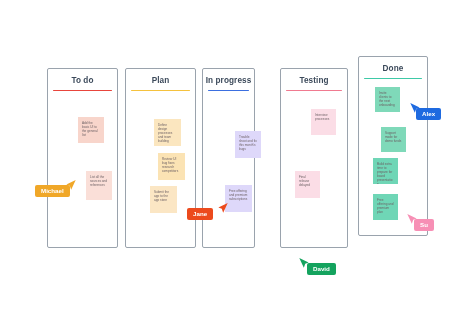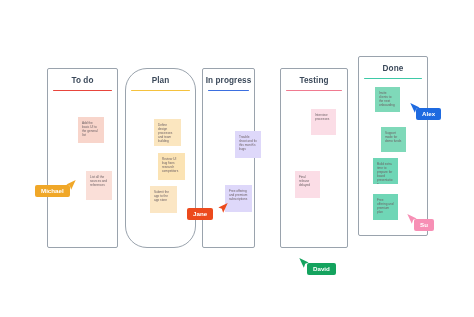--- a/index.html
+++ b/index.html
@@ -93,21 +93,21 @@
 </head>
 <body>
 
 <div id="board-canvas">
     <div class="column" style="left: 47px; top: 68px; width: 71px; height: 180px;">
       <div class="col-title">To do</div>
       <div class="col-rule" style="background: rgb(232, 69, 60);"></div>
       <div class="note" style="left: 30px; top: 48px; width: 26px; height: 26px; background: rgb(248, 213, 203);">Add the basic UI to the general list</div>
       <div class="note" style="left: 38px; top: 102px; width: 26px; height: 29px; background: rgb(250, 223, 216);">List all the sources and references</div>
     </div>
-    <div class="column" style="left: 125px; top: 68px; width: 71px; height: 180px; border-radius: 22px;">
+    <div class="column" style="left: 125px; top: 68px; width: 71px; height: 180px;">
       <div class="col-title">Plan</div>
       <div class="col-rule" style="background: rgb(245, 194, 62);"></div>
       <div class="note" style="left: 28px; top: 50px; width: 27px; height: 27px; background: rgb(251, 230, 191);">Define design processes and team building</div>
       <div class="note" style="left: 32px; top: 84px; width: 27px; height: 27px; background: rgb(251, 227, 180);">Review UI bug fixes research competitors</div>
       <div class="note" style="left: 24px; top: 117px; width: 27px; height: 27px; background: rgb(251, 230, 196);">Submit the app to the app store</div>
     </div>
     <div class="column" style="left: 202px; top: 68px; width: 53px; height: 180px;">
       <div class="col-title">In progress</div>
       <div class="col-rule" style="background: rgb(59, 111, 224);"></div>
       <div class="note" style="left: 32px; top: 62px; width: 26px; height: 27px; background: rgb(222, 216, 250);">Trouble shoot and fix this month's bugs</div>

